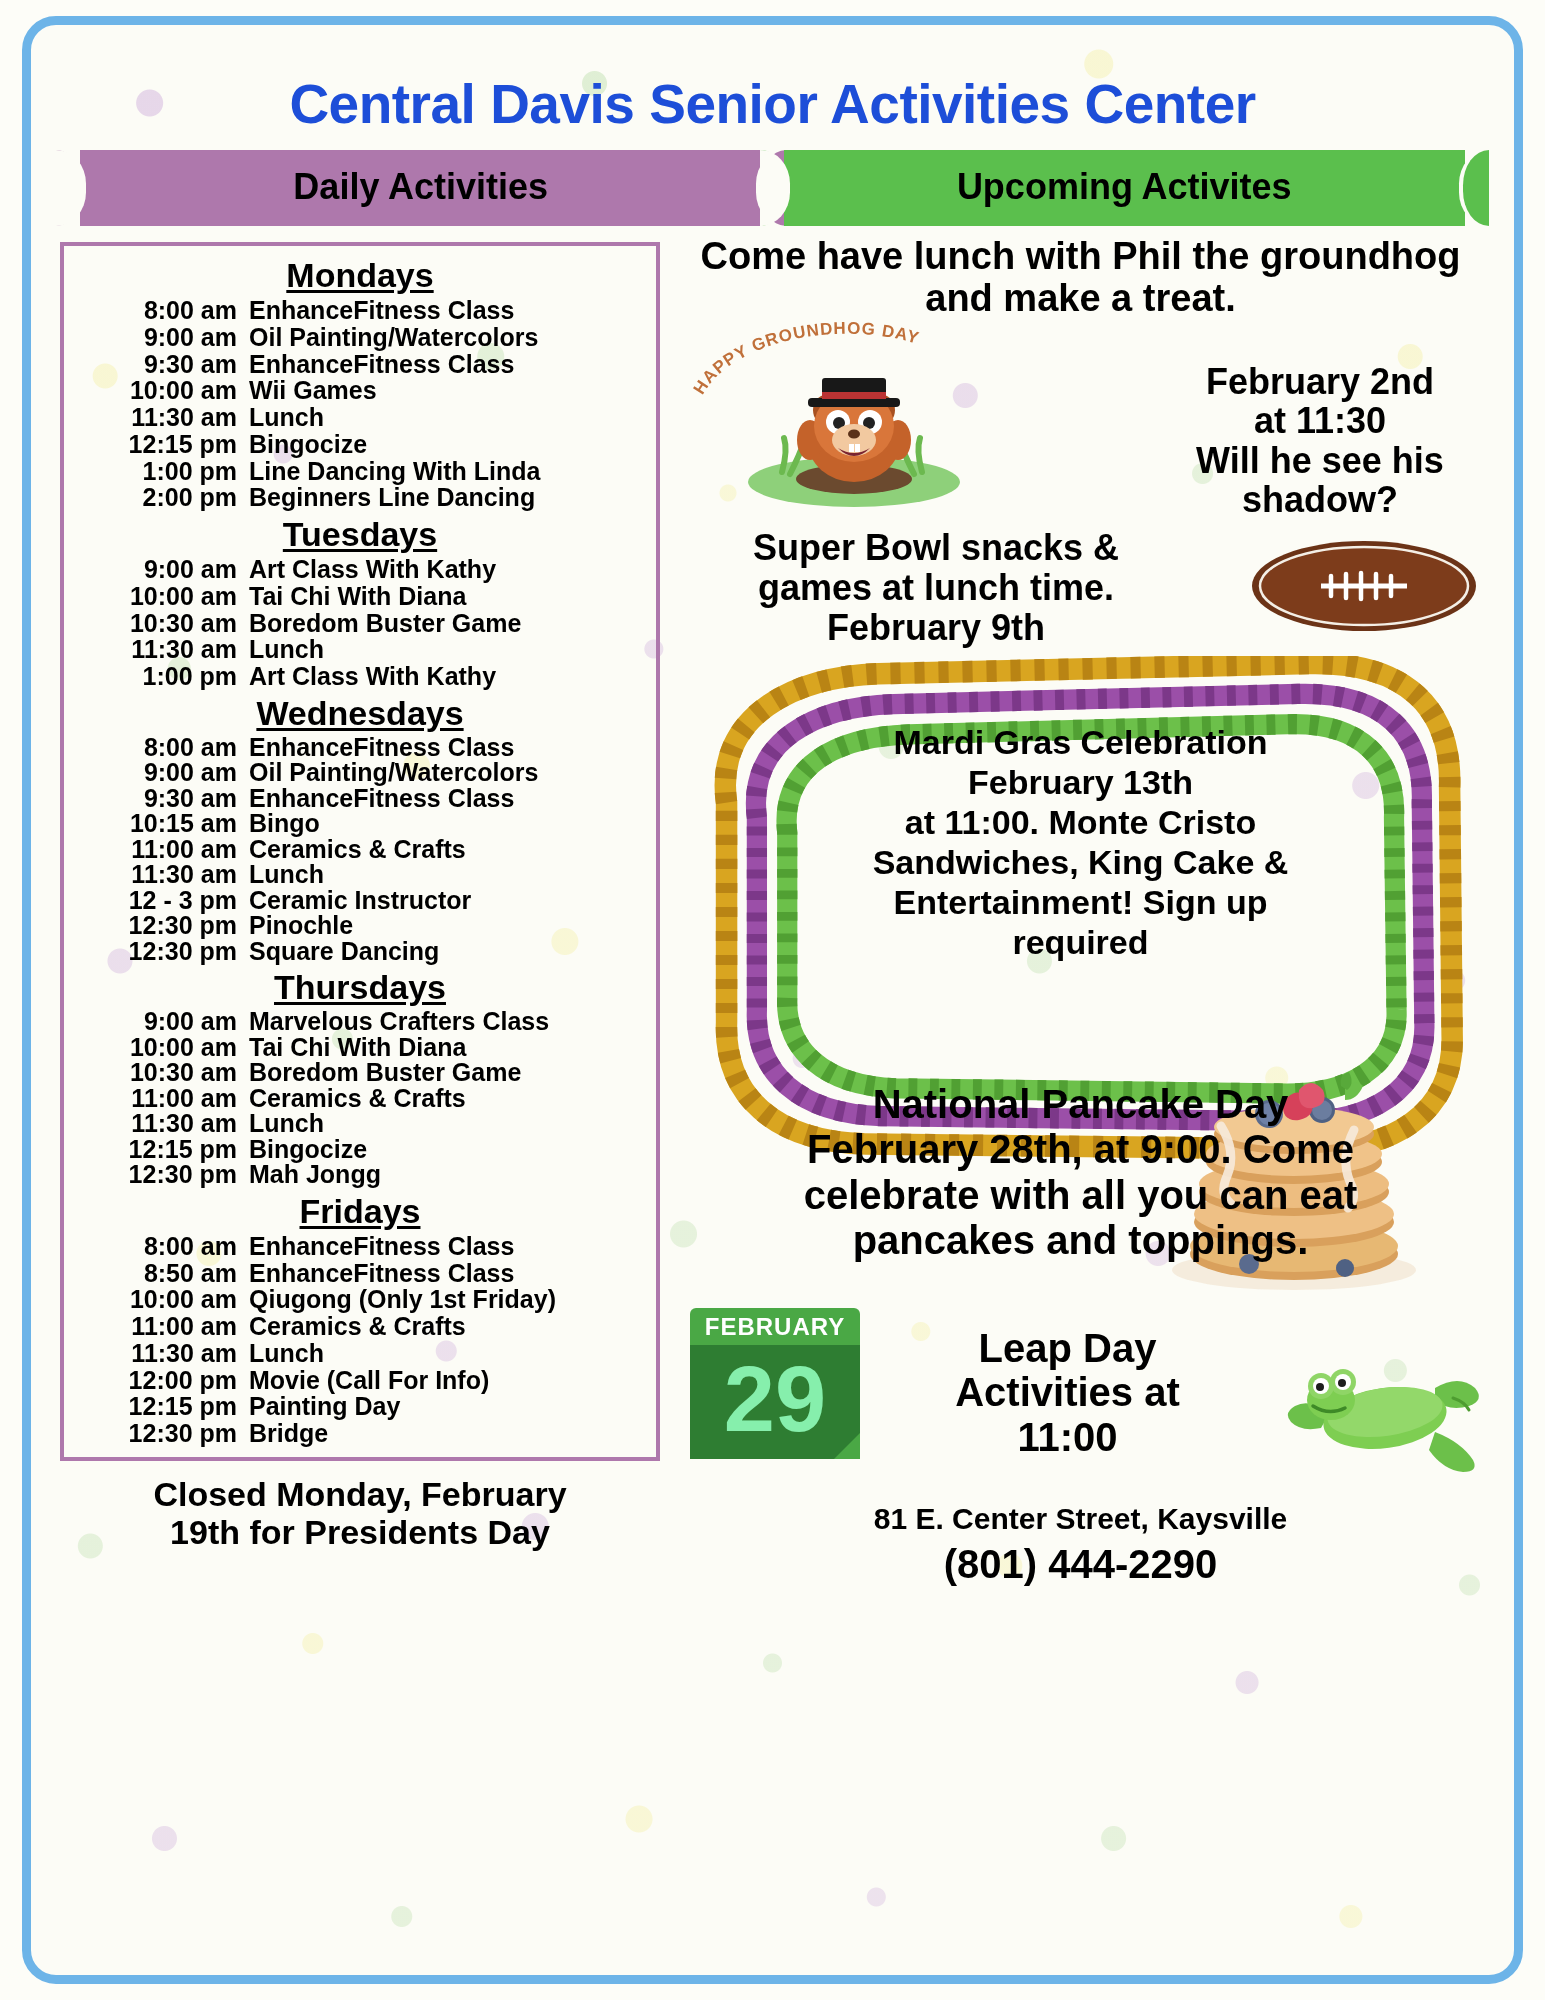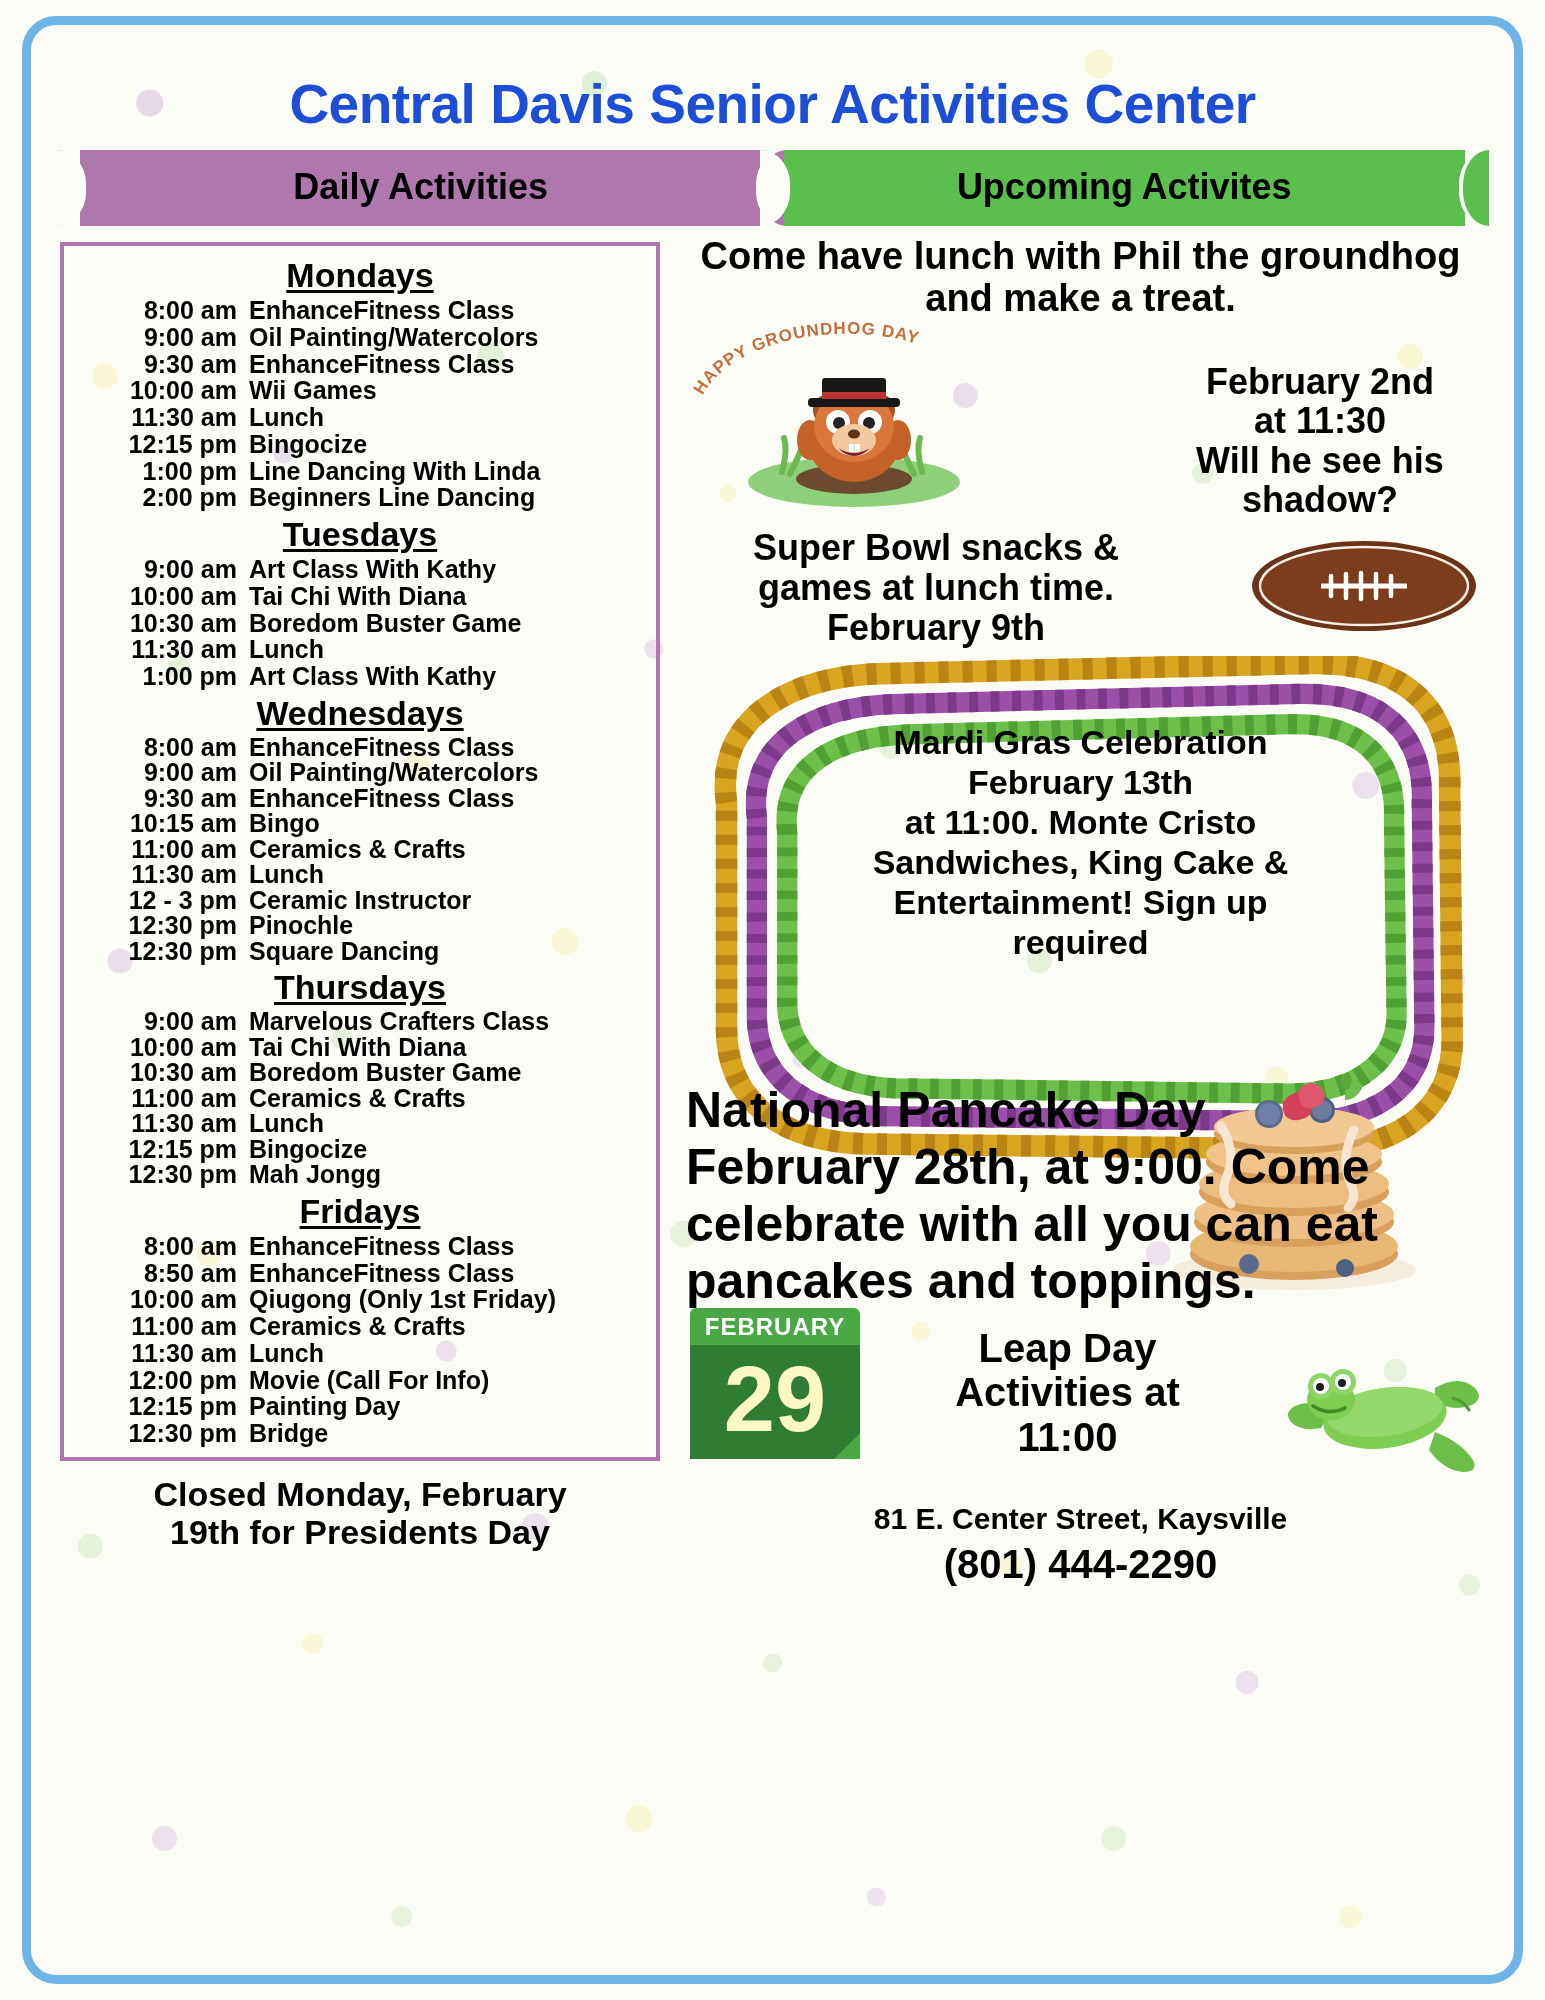--- a/index.html
+++ b/index.html
@@ -169,33 +169,33 @@
   }
   .mardi-text {
     position: absolute; left: 52px; right: 52px; top: 66px;
     text-align: center; font-size: 34px; font-weight: bold; line-height: 1.18;
   }
   .beads { position: absolute; inset: 0; }
 
   .pancake { position: relative; height: 230px; margin-top: 16px; }
   .pancake-art { position: absolute; right: 46px; top: -8px; width: 290px; height: 230px; }
   .pancake-text {
-    position: relative; z-index: 3; 
-    font-size: 50px; font-weight: bold; line-height: 1.14; padding: 10px 10px 0 10px;
+    position: relative; z-index: 3; text-align: center;
+    font-size: 40px; font-weight: bold; line-height: 1.14; padding: 10px 10px 0 10px;
   }
 
   .leap { position: relative; height: 190px; margin-top: 6px; display: flex; align-items: flex-start; }
   .cal { width: 170px; flex: none; margin-left: 14px; }
   .cal-top {
     background: #4aa845; color: #fff; font-size: 24px; font-weight: bold;
     text-align: center; padding: 5px 0 4px 0; letter-spacing: 1px;
     border-radius: 6px 6px 0 0;
   }
   .cal-body {
-    background: #2e7d32; color: #fef9c3; text-align: center;
+    background: #2e7d32; color: #86efac; text-align: center;
     font-size: 92px; font-weight: bold; line-height: 1.18; padding-bottom: 6px;
     position: relative;
   }
   .cal-body::after {
     content: ""; position: absolute; right: 0; bottom: 0;
     border-width: 0 0 26px 26px; border-style: solid;
     border-color: transparent transparent #4aa845 transparent;
   }
   .leap-text {
     flex: 1; text-align: center; font-size: 40px; font-weight: bold;

